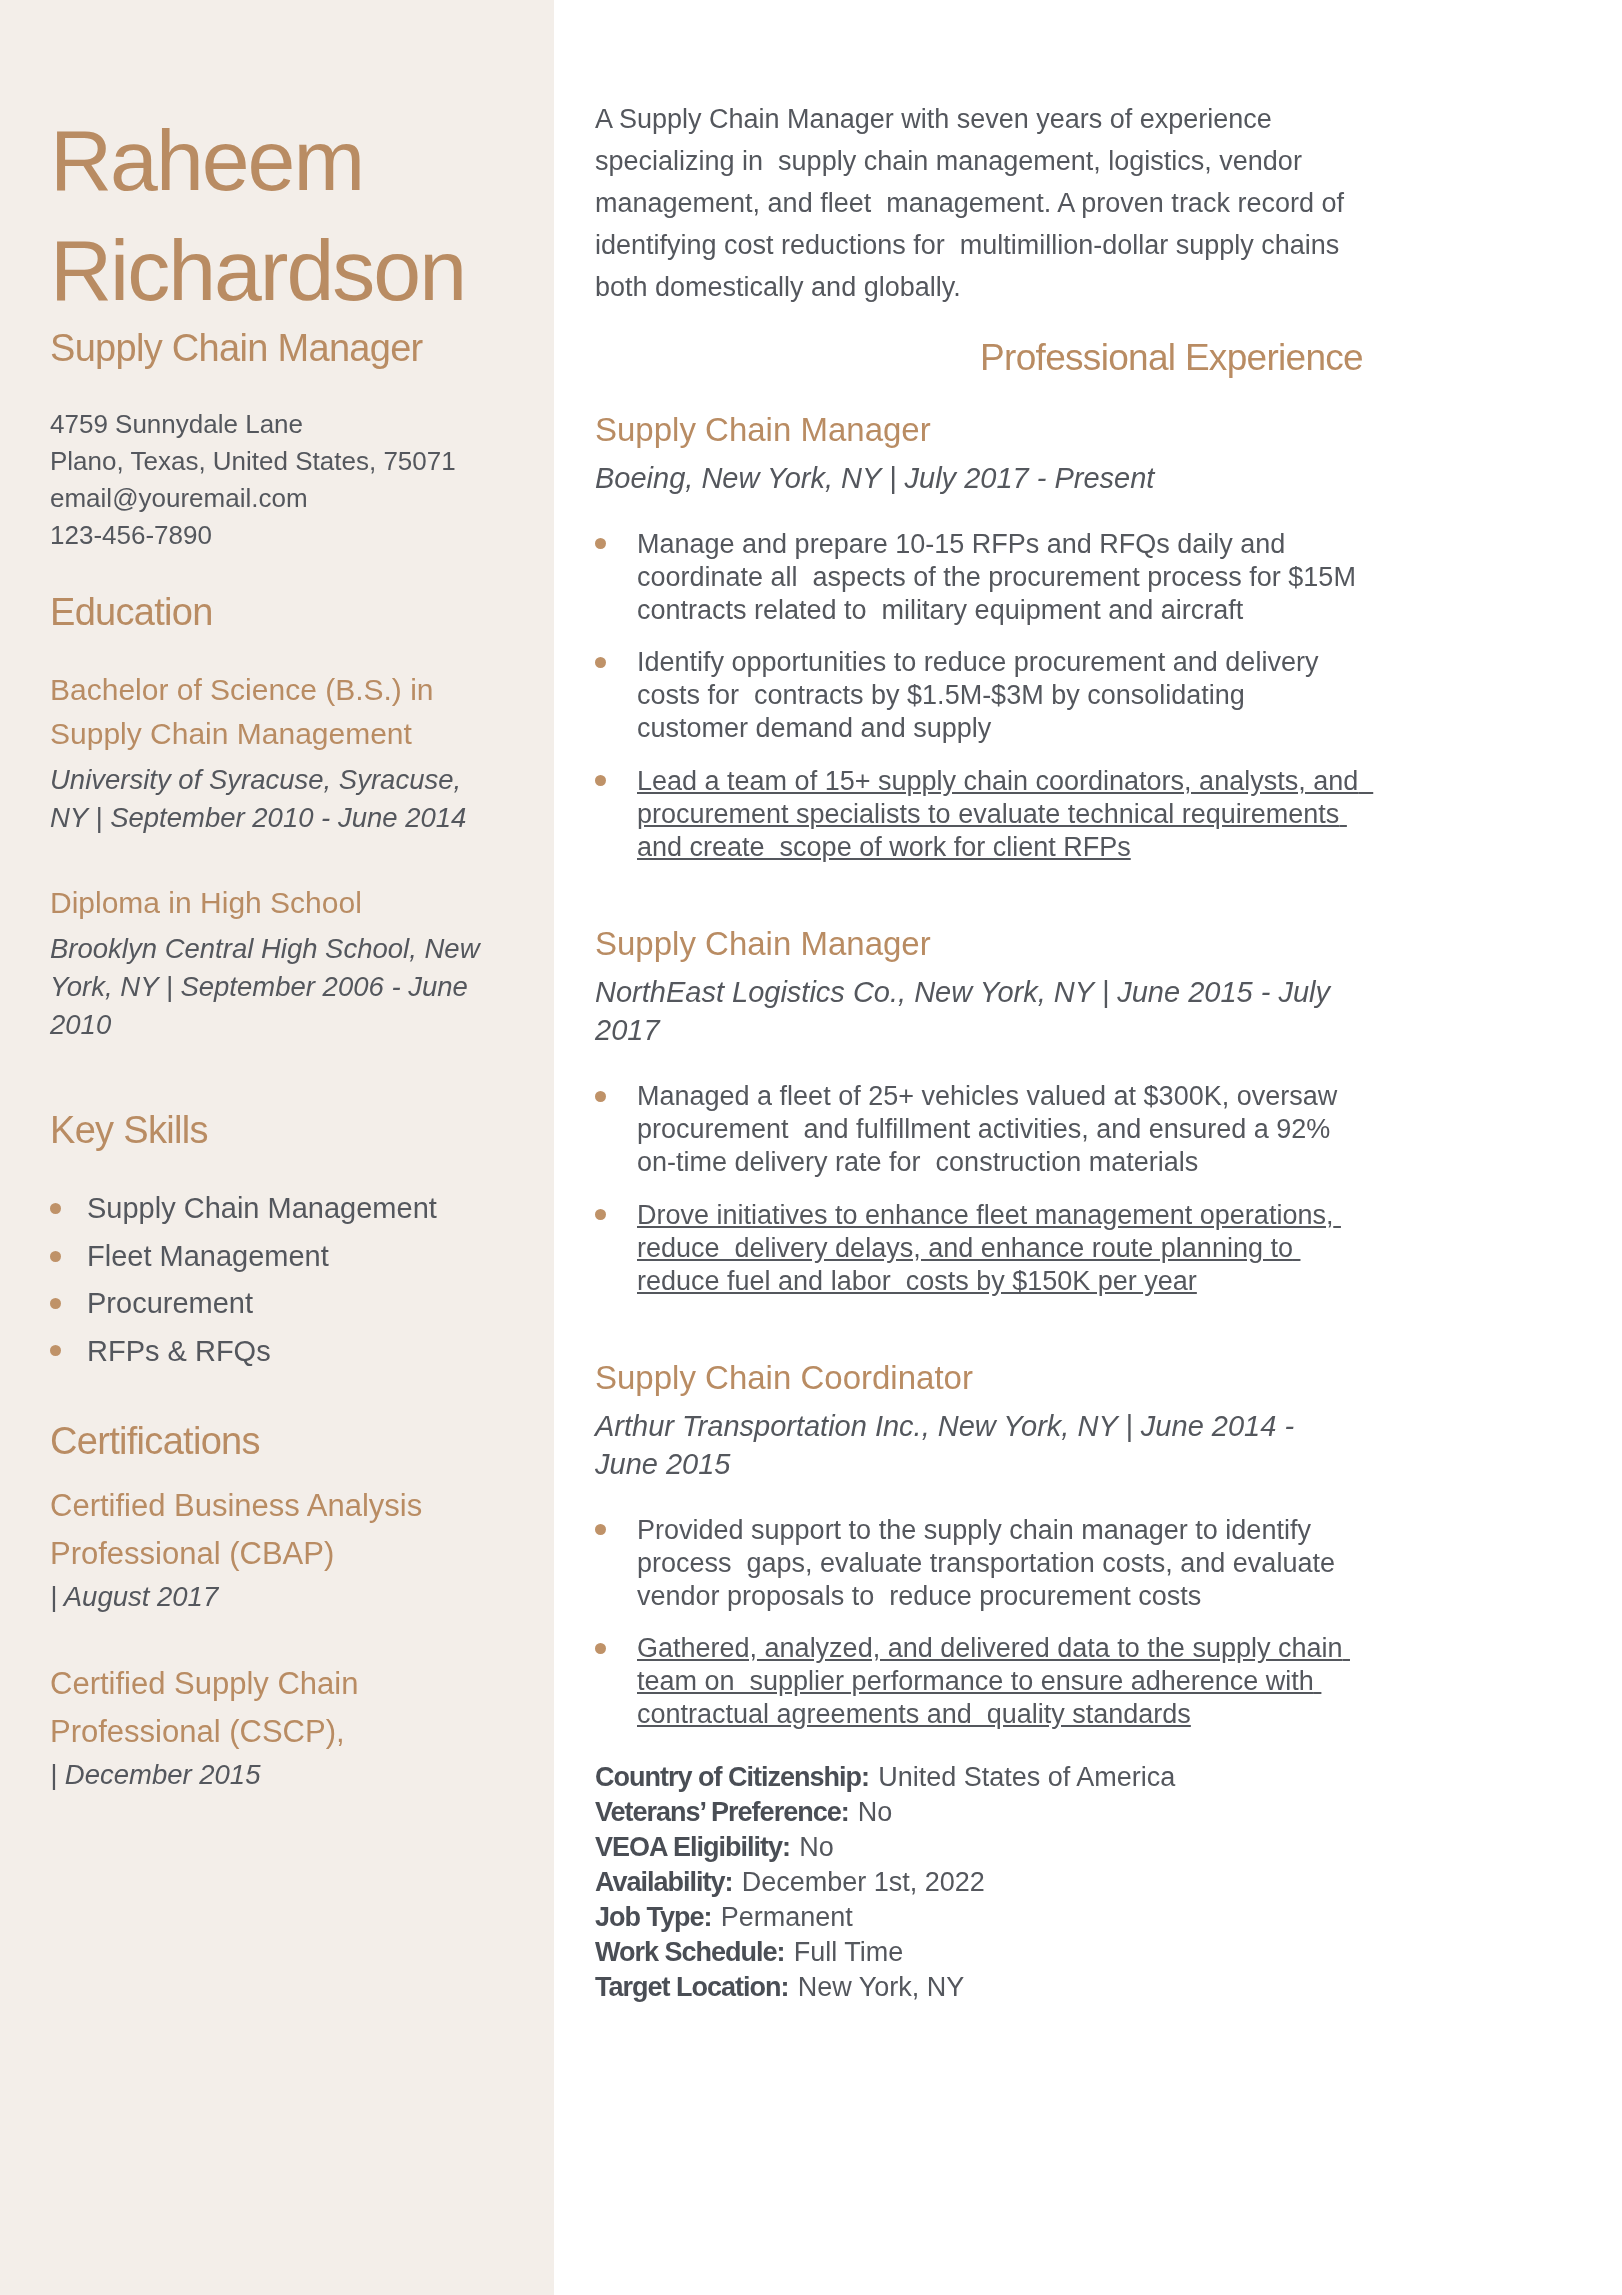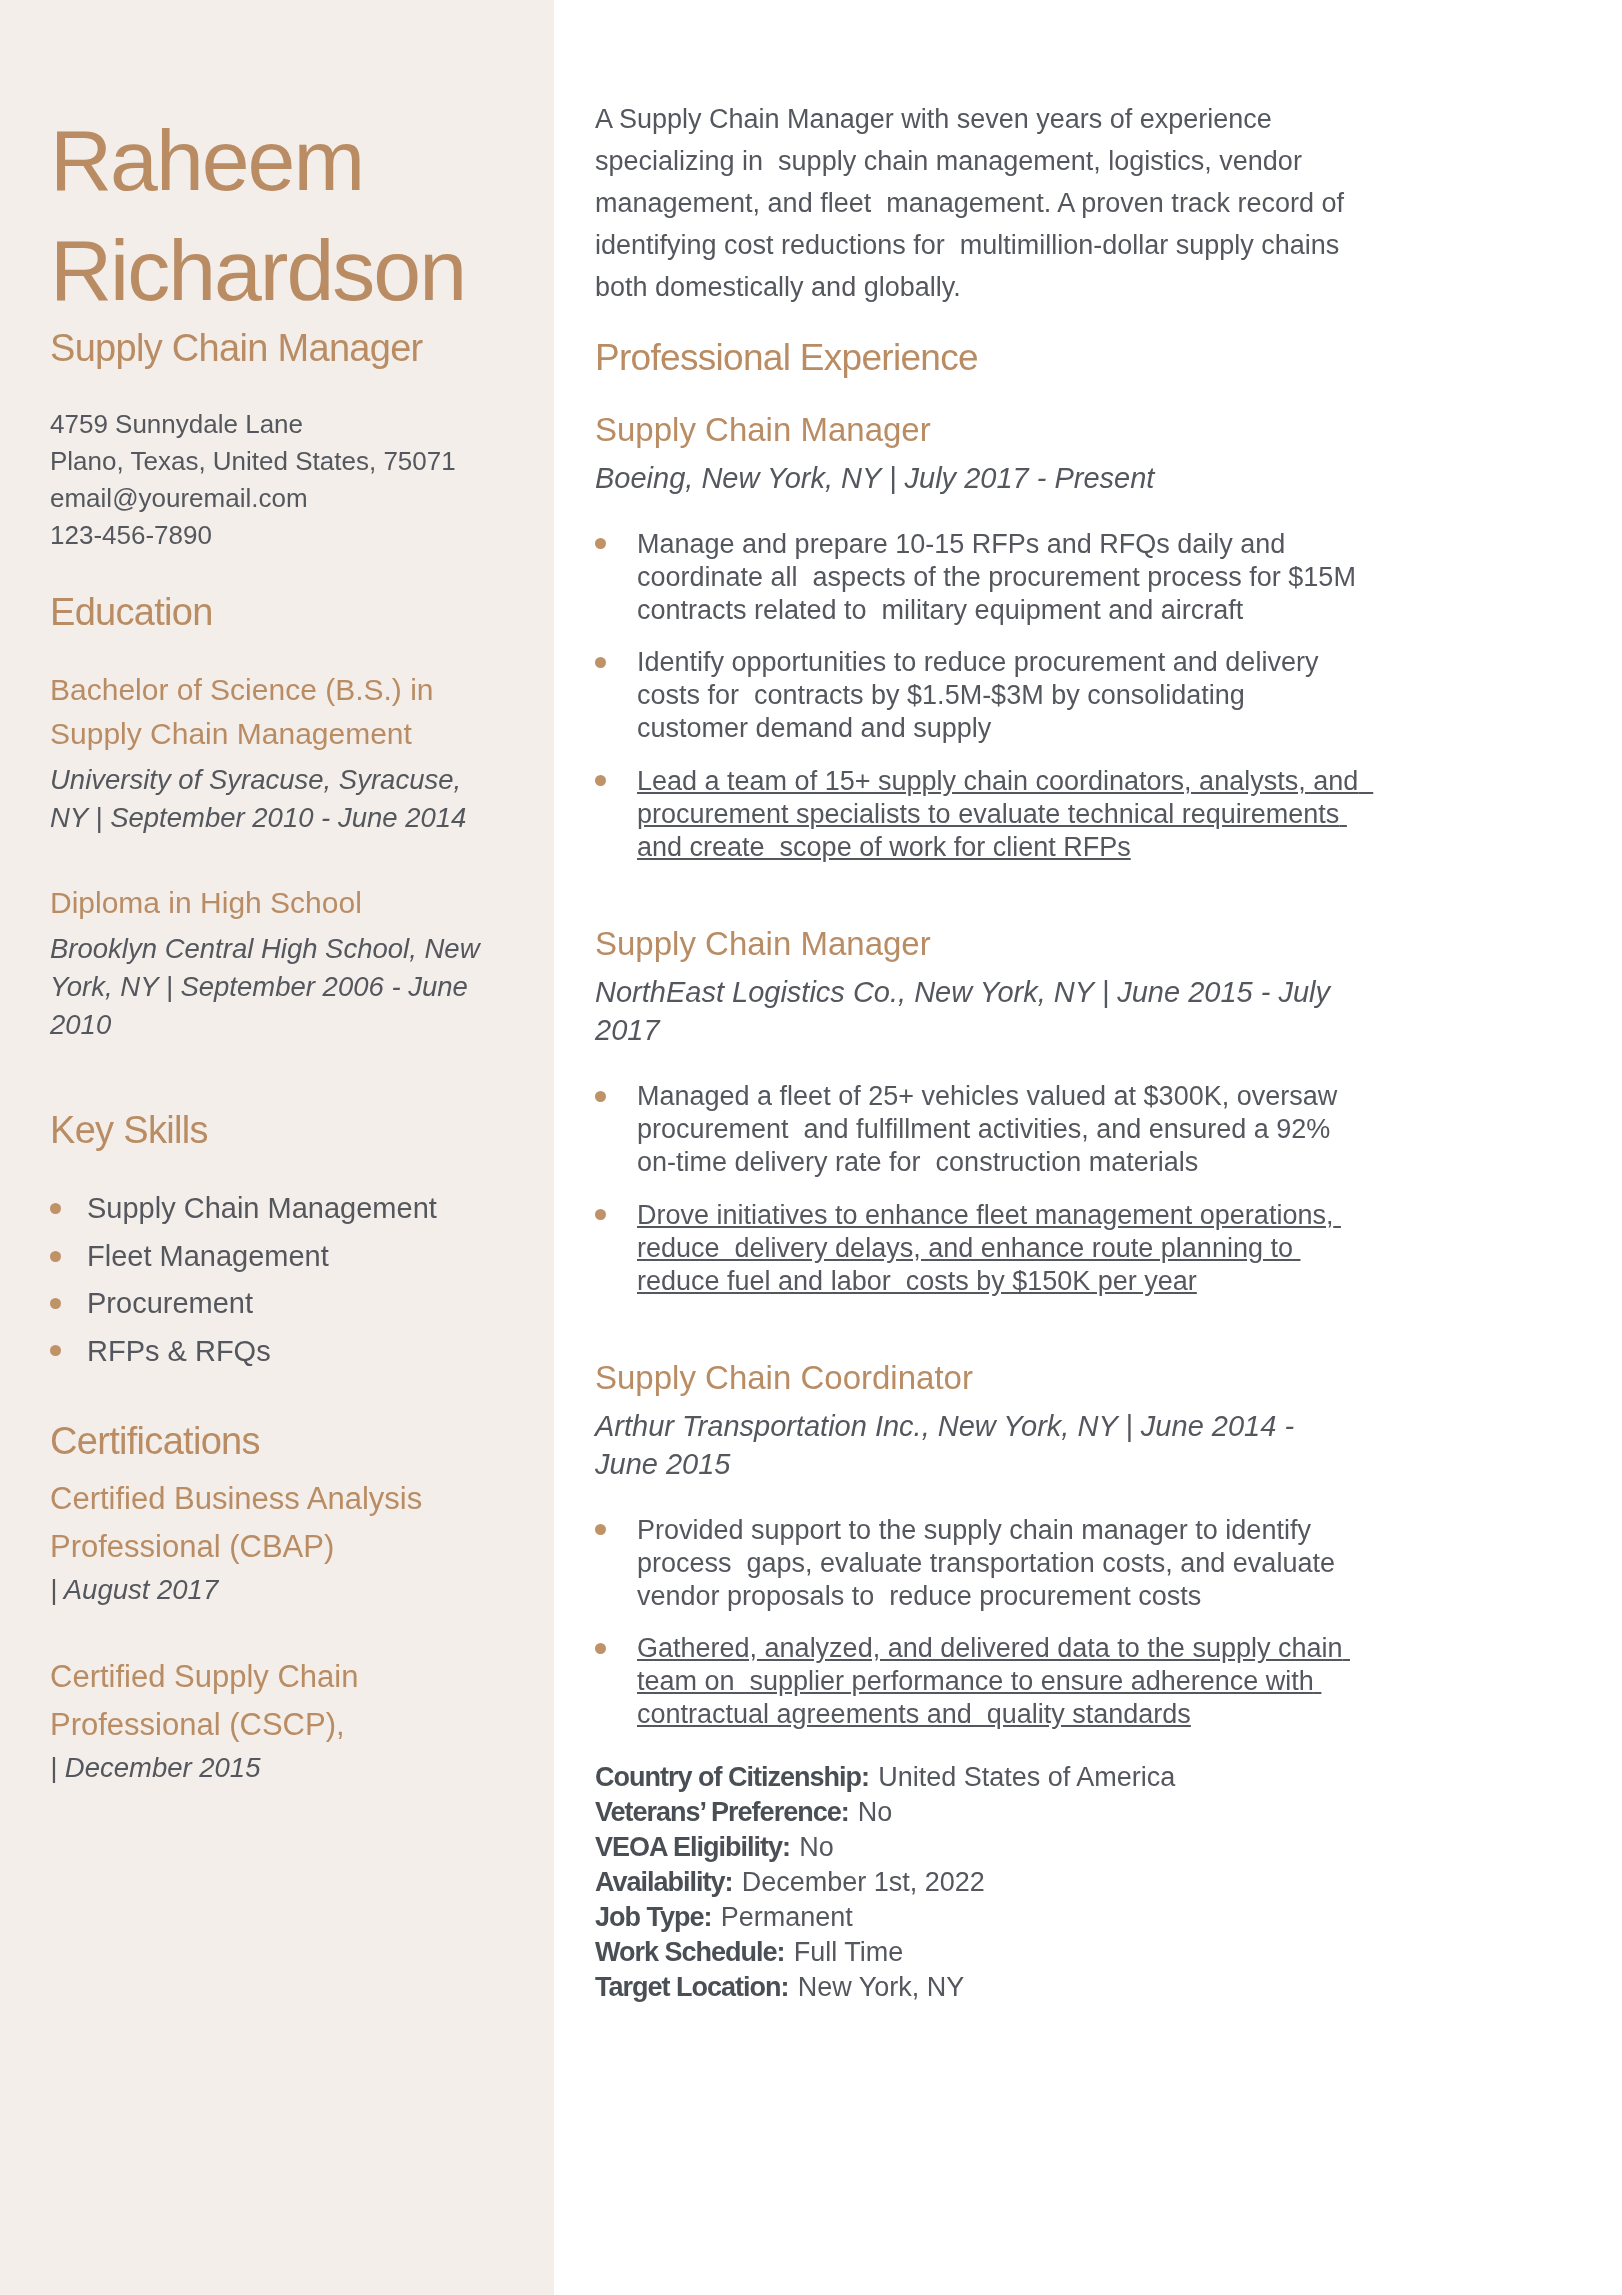--- a/index.html
+++ b/index.html
@@ -52,39 +52,39 @@
     font-size:29px;line-height:35px;color:#54575D;
     margin-bottom:12.4px;
   }
   .skill-item:last-child{margin-bottom:0;}
   .skill-dot{
     flex:0 0 11px;width:11px;height:11px;border-radius:50%;
     background:#BF9268;margin-top:11.8px;margin-right:26px;
   }
   .cert-title{
     color:#B98C63;font-size:31px;line-height:48px;font-weight:500;
-    margin-top:12px;
+    margin-top:19px;
   }
   .cert-title.second{margin-top:44px;}
   .cert-date{
     font-style:italic;font-size:27.5px;line-height:38px;color:#54575D;
     margin-top:0;
   }
   
   .main{
     flex:1 1 auto;background:#ffffff;box-sizing:border-box;
     padding:98px 33px 39px 41px;
   }
   .summary{
     font-size:27px;line-height:42px;color:#54575D;
     white-space:pre-wrap;margin:0;
   }
   .main-heading{
     color:#B98C63;font-size:37px;line-height:43px;font-weight:500;
-    letter-spacing:-0.7px;margin:0;
+    letter-spacing:-0.7px;margin:0;text-align:right;
   }
   .main-heading.pe{margin-top:27.5px;}
   .main-heading.elig{margin-top:52px;}
   .job{margin-top:30px;}
   .job-title{
     color:#B98C63;font-size:33px;line-height:41px;font-weight:500;
     margin:0;
   }
   .job-company{
     font-style:italic;font-size:29px;line-height:38px;color:#54575D;

